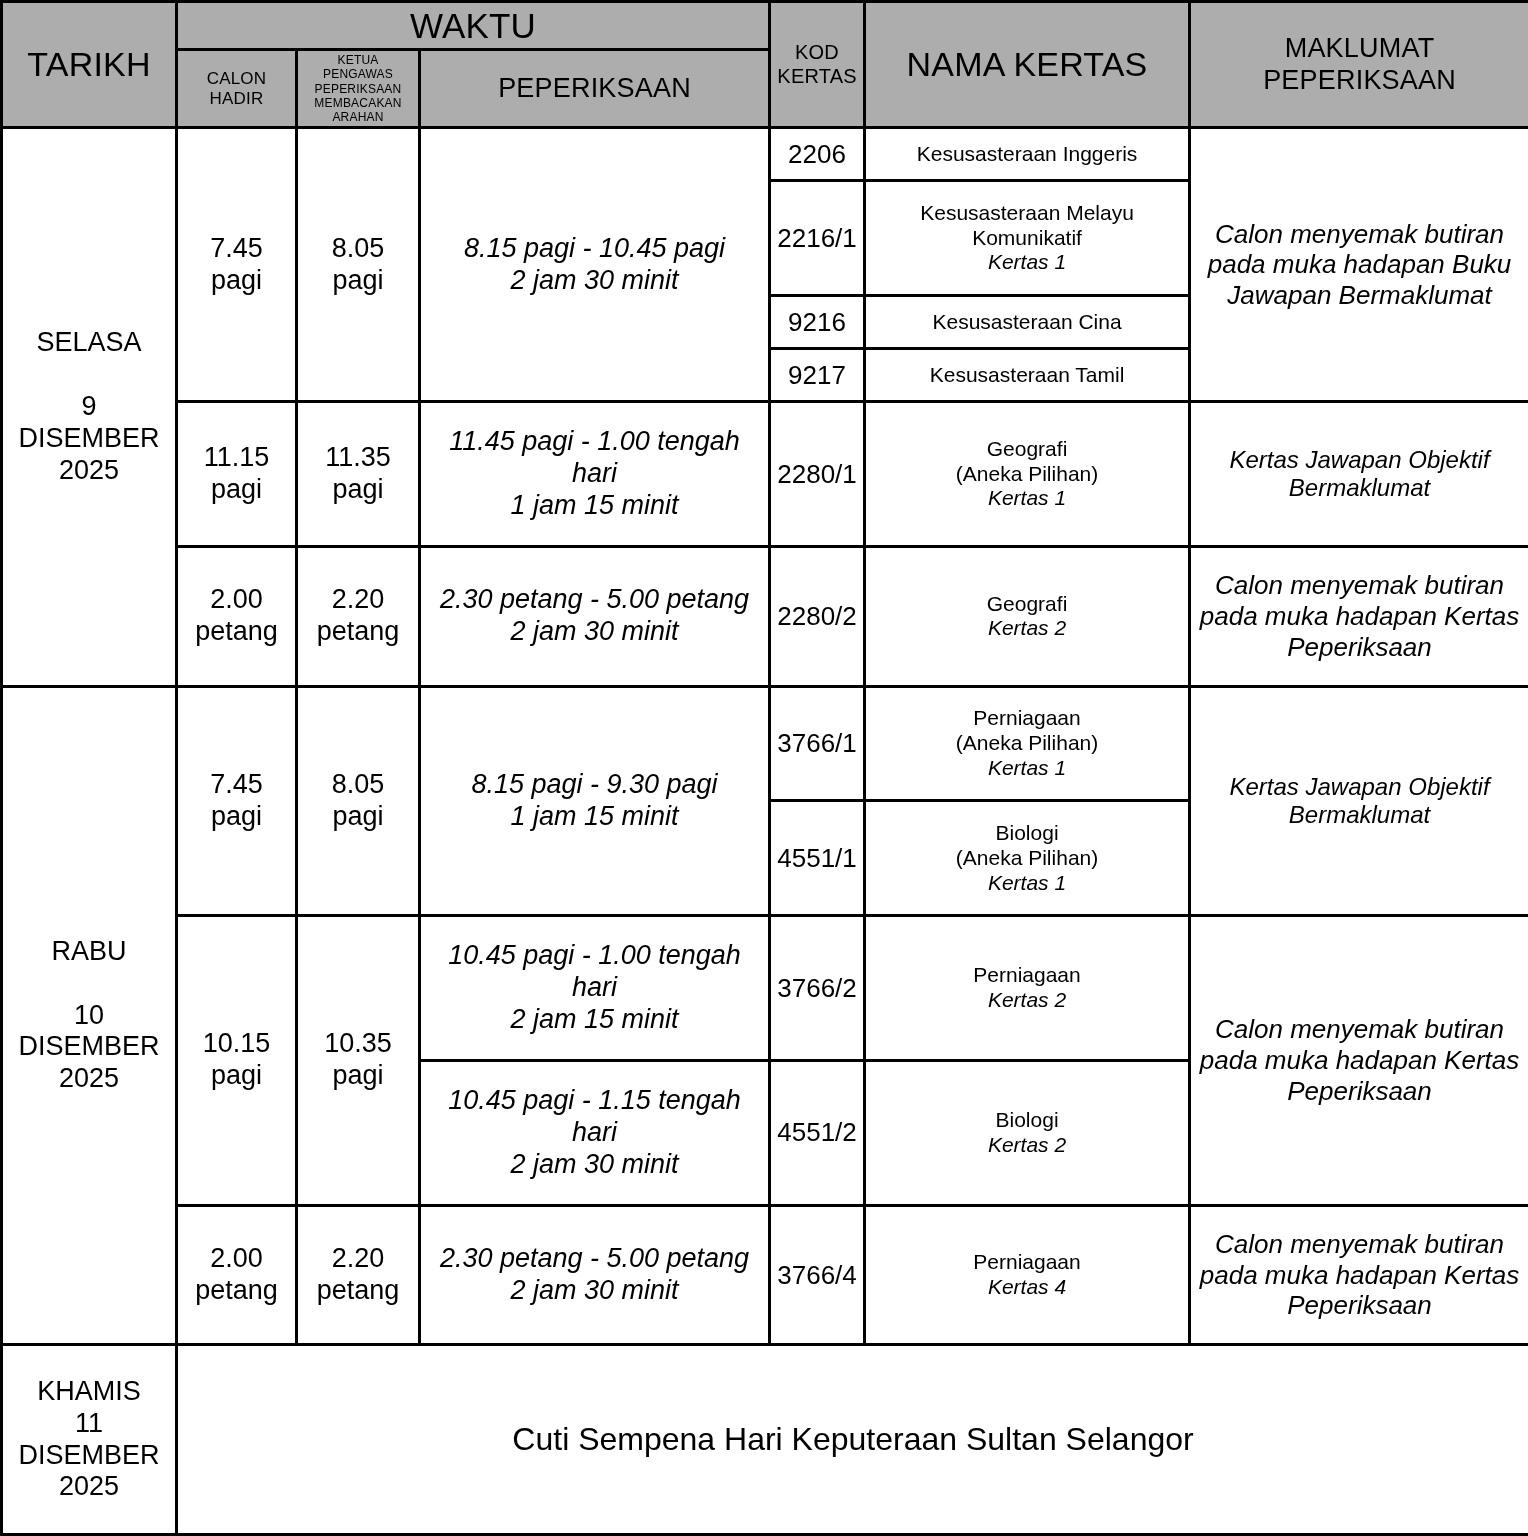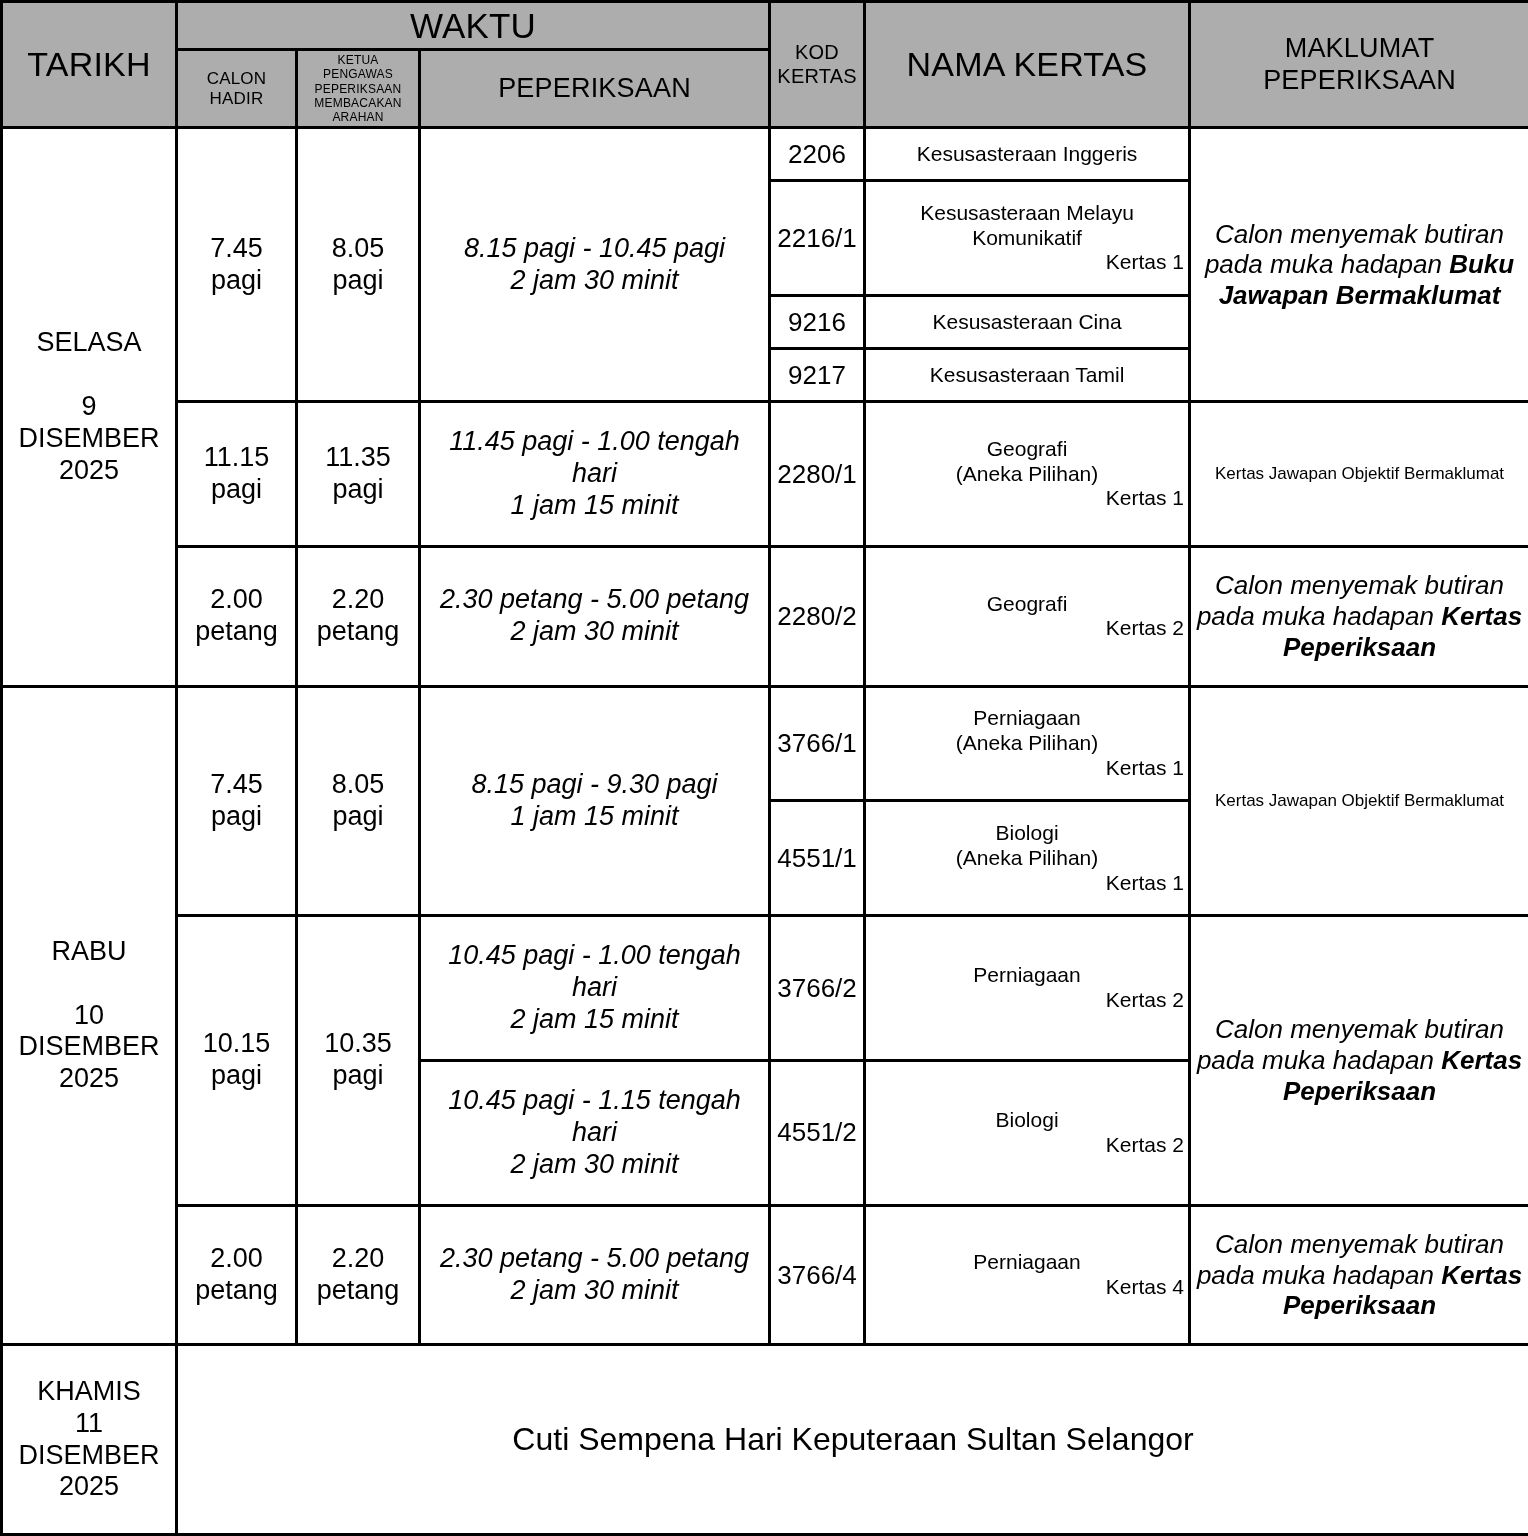--- a/index.html
+++ b/index.html
@@ -62,32 +62,33 @@
     font-style: italic;
   }
   .code-cell {
     font-size: 26px;
   }
   .paper-cell {
     font-size: 21px;
     line-height: 1.25;
   }
   .paper-cell .kertas {
+    font-style: italic;
     display: block;
-    text-align: right;
   }
   .info-cell {
     font-size: 26px;
     font-style: italic;
     line-height: 1.3;
   }
-  .info-cell b { font-weight: bold; font-style: italic; }
+  .info-cell b { font-weight: normal; font-style: italic; }
   .info-bold {
     font-weight: bold;
-    font-size: 17px;
+    font-style: italic;
+    font-size: 24px;
     line-height: 1.3;
   }
   .holiday-cell {
     font-weight: bold;
     font-size: 32px;
   }
 
   
   .thin-top    { border-top: 2px solid #444444; }
   .thin-bottom { border-bottom: 2px solid #444444; }

